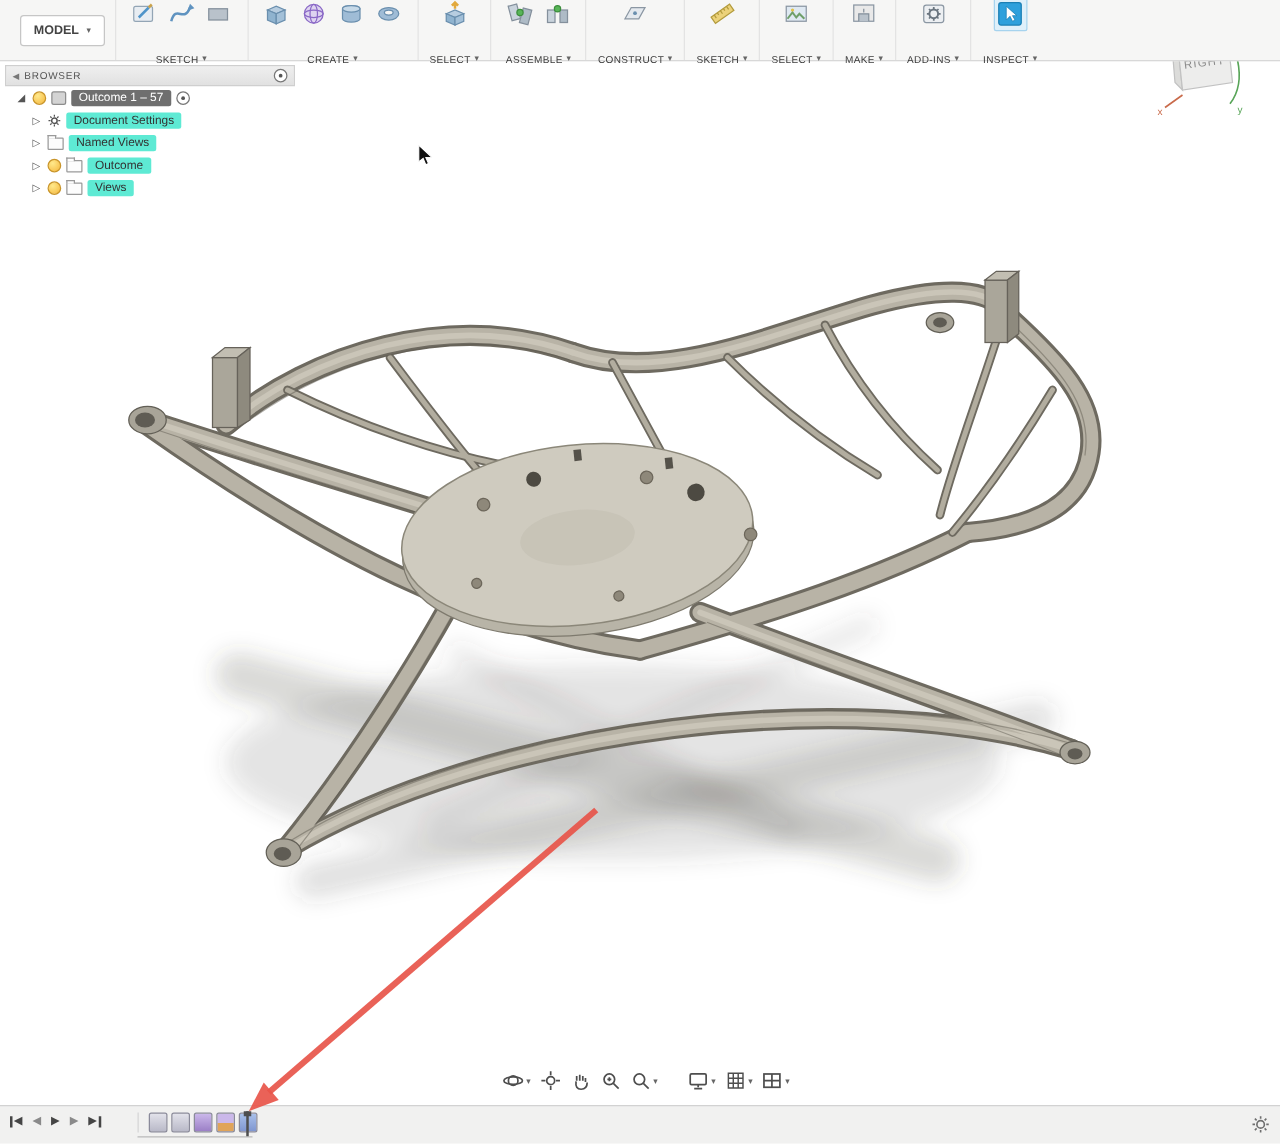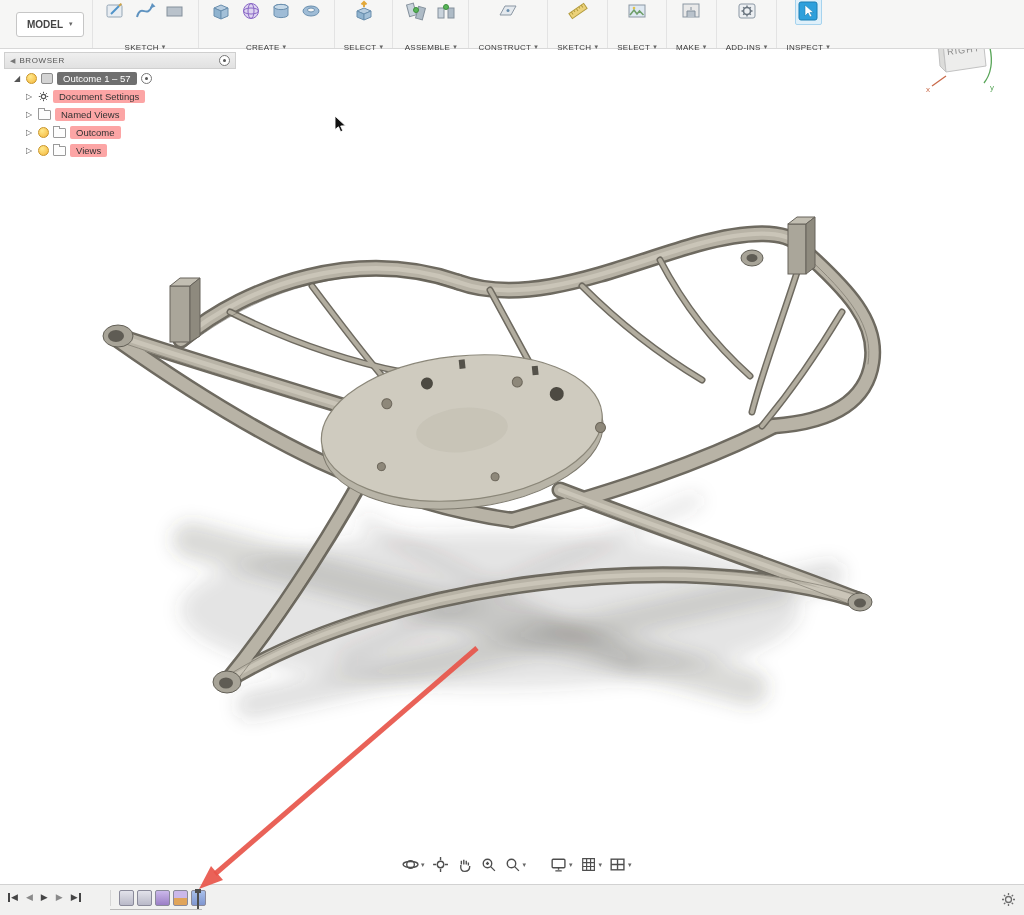--- a/index.html
+++ b/index.html
@@ -38,21 +38,21 @@
   .br-row.child{padding-left:8px;}
   .tri{font-family:"DejaVu Sans",sans-serif;font-size:8px;color:#555;width:10px;text-align:center;
        background:none;border:none;padding:0;cursor:pointer;}
   .bulb{width:9px;height:9px;border-radius:50%;flex:none;cursor:pointer;
         background:radial-gradient(circle at 35% 30%,#ffe98c,#f5b73d);border:1px solid #c9952a;}
   .folder{width:11px;height:8px;background:#fdfdfd;border:1px solid #9a9a9a;border-radius:1px;
           position:relative;flex:none;margin-top:2px;}
   .folder::before{content:"";position:absolute;top:-3px;left:-1px;width:5px;height:2px;
           background:#fdfdfd;border:1px solid #9a9a9a;border-bottom:none;}
   .bodyicon{width:10px;height:9px;background:#d4d4d4;border:1px solid #8d8d8d;border-radius:2px;flex:none;}
-  .pill{background:#fca5a5;border-radius:2px;padding:1px 6px;color:#333;white-space:nowrap;cursor:pointer;}
+  .pill{background:#5eead4;border-radius:2px;padding:1px 6px;color:#333;white-space:nowrap;cursor:pointer;}
   .pill.sel{background:#6f6f6f;color:#fff;}
 
   
   .model{position:absolute;left:60px;top:190px;width:880px;height:570px;z-index:1;}
 
   
   .overlay{position:absolute;inset:0;z-index:60;pointer-events:none;}
   .cursor{position:absolute;left:334px;top:116px;z-index:70;pointer-events:none;}
 
   

